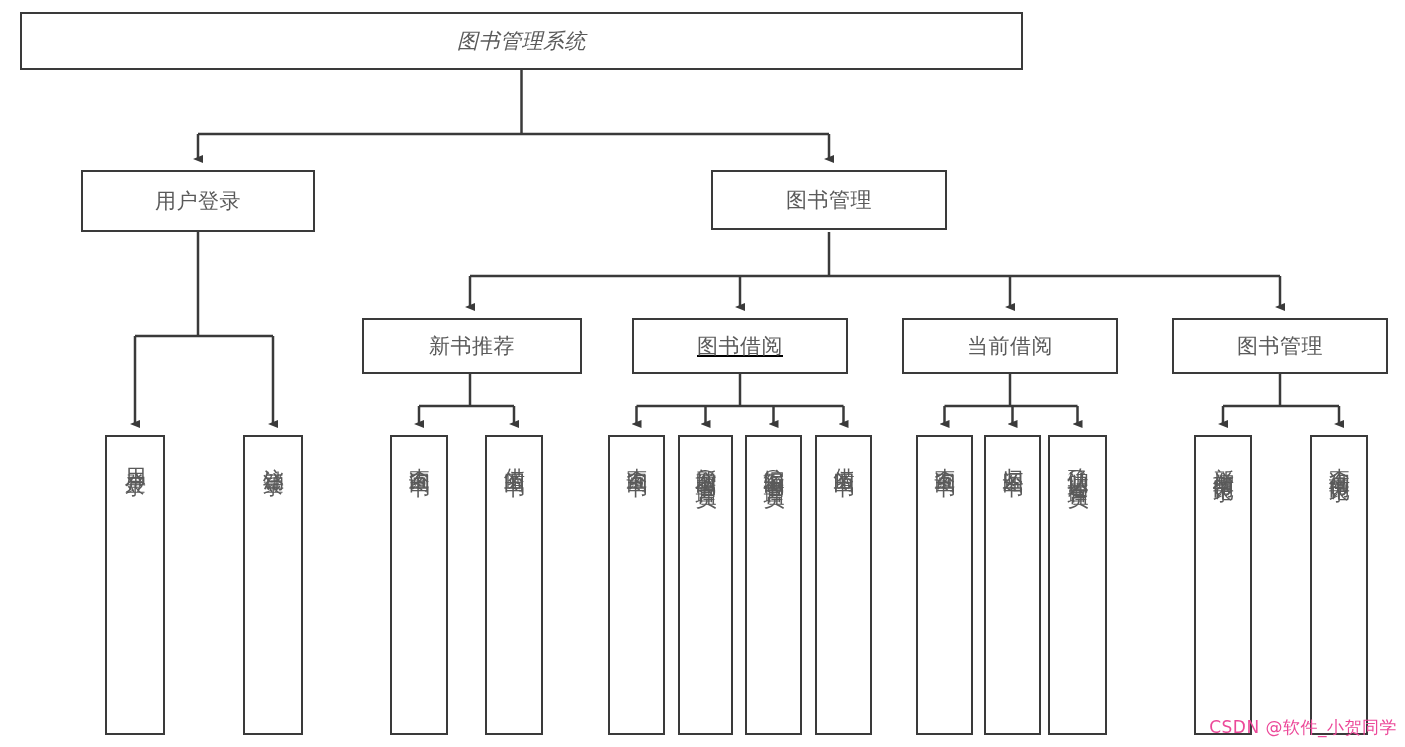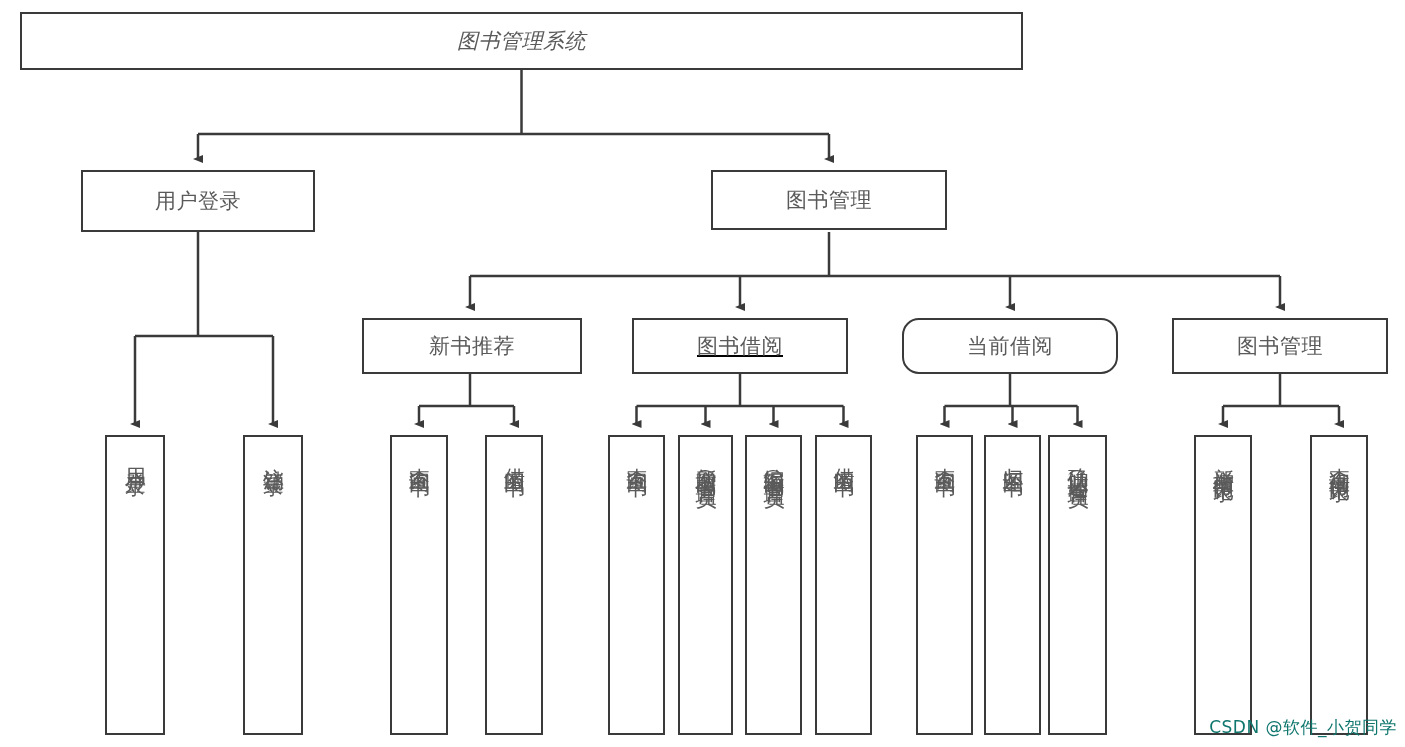--- a/index.html
+++ b/index.html
@@ -54,21 +54,21 @@
     text-orientation: upright;
     font-size: 21px;
     letter-spacing: 3px;
     line-height: 1;
     white-space: normal;
   }
   #watermark {
     position: absolute;
     right: 8px;
     bottom: 8px;
-    color: #0f766e;
+    color: #ec4899;
     font-size: 17px;
     letter-spacing: 0.5px;
     z-index: 5;
     white-space: nowrap;
     text-align: center;
   }
 </style>
 </head>
 <body>
 
@@ -126,21 +126,21 @@
       </div>
       <div class="node" style="left: 711px; top: 170px; width: 236px; height: 60px; align-items: center;">
         <span class="node-label">图书管理</span>
       </div>
       <div class="node" style="left: 362px; top: 318px; width: 220px; height: 56px;">
         <span class="node-label">新书推荐</span>
       </div>
       <div class="node" style="left: 632px; top: 318px; width: 216px; height: 56px; text-decoration: underline;">
         <span class="node-label">图书借阅</span>
       </div>
-      <div class="node" style="left: 902px; top: 318px; width: 216px; height: 56px; border-radius: 17px;">
+      <div class="node" style="left: 902px; top: 318px; width: 216px; height: 56px;">
         <span class="node-label">当前借阅</span>
       </div>
       <div class="node" style="left: 1172px; top: 318px; width: 216px; height: 56px;">
         <span class="node-label">图书管理</span>
       </div>
       <div class="node vertical" style="left: 105px; top: 435px; width: 60px; height: 300px;">
         <span class="node-label">用户登录</span>
       </div>
       <div class="node vertical" style="left: 243px; top: 435px; width: 60px; height: 300px;">
         <span class="node-label">注销登录</span>

